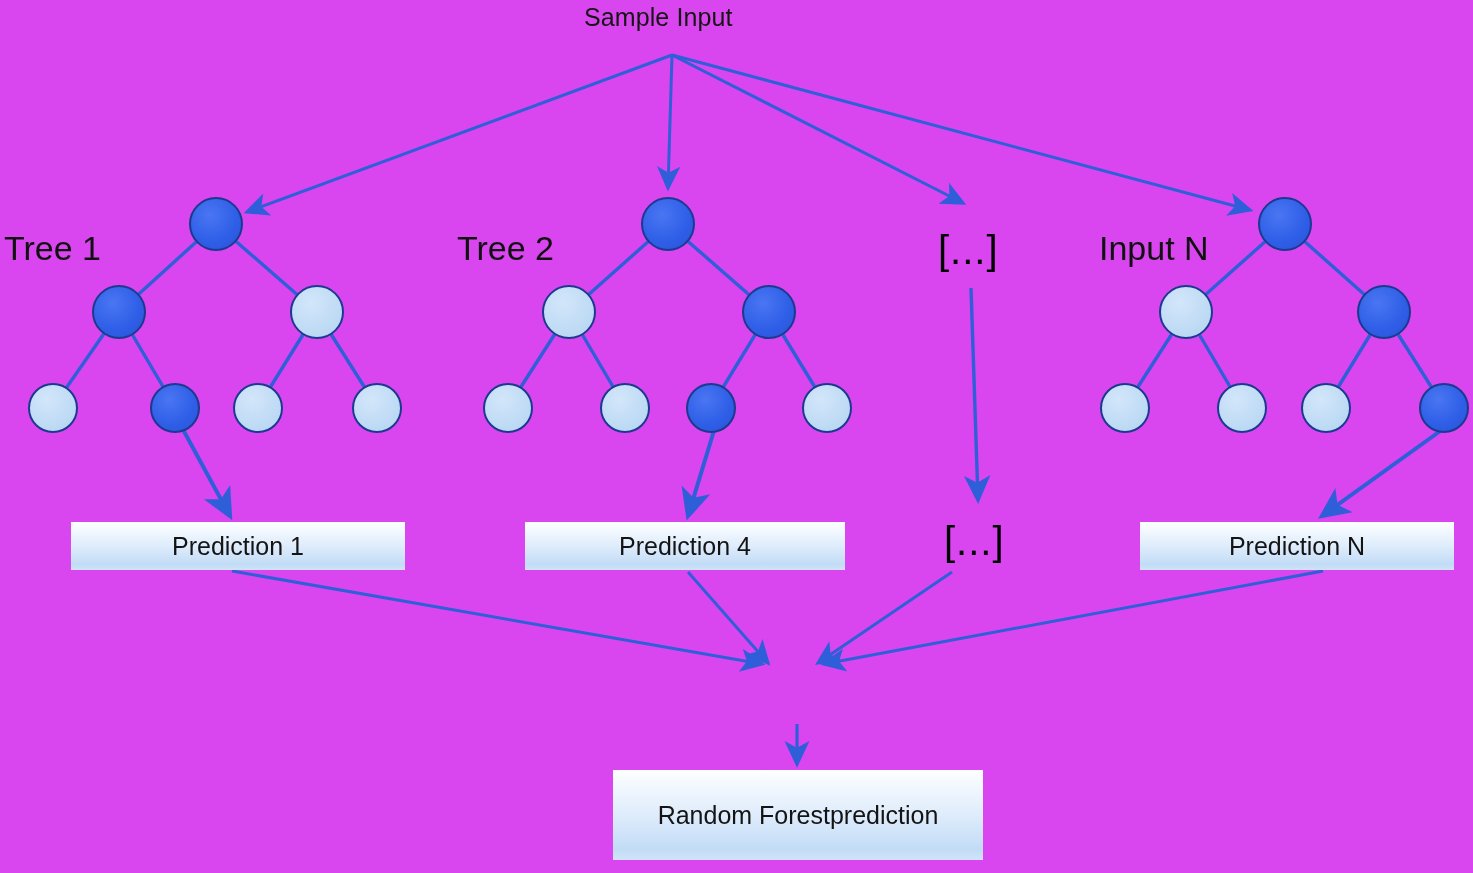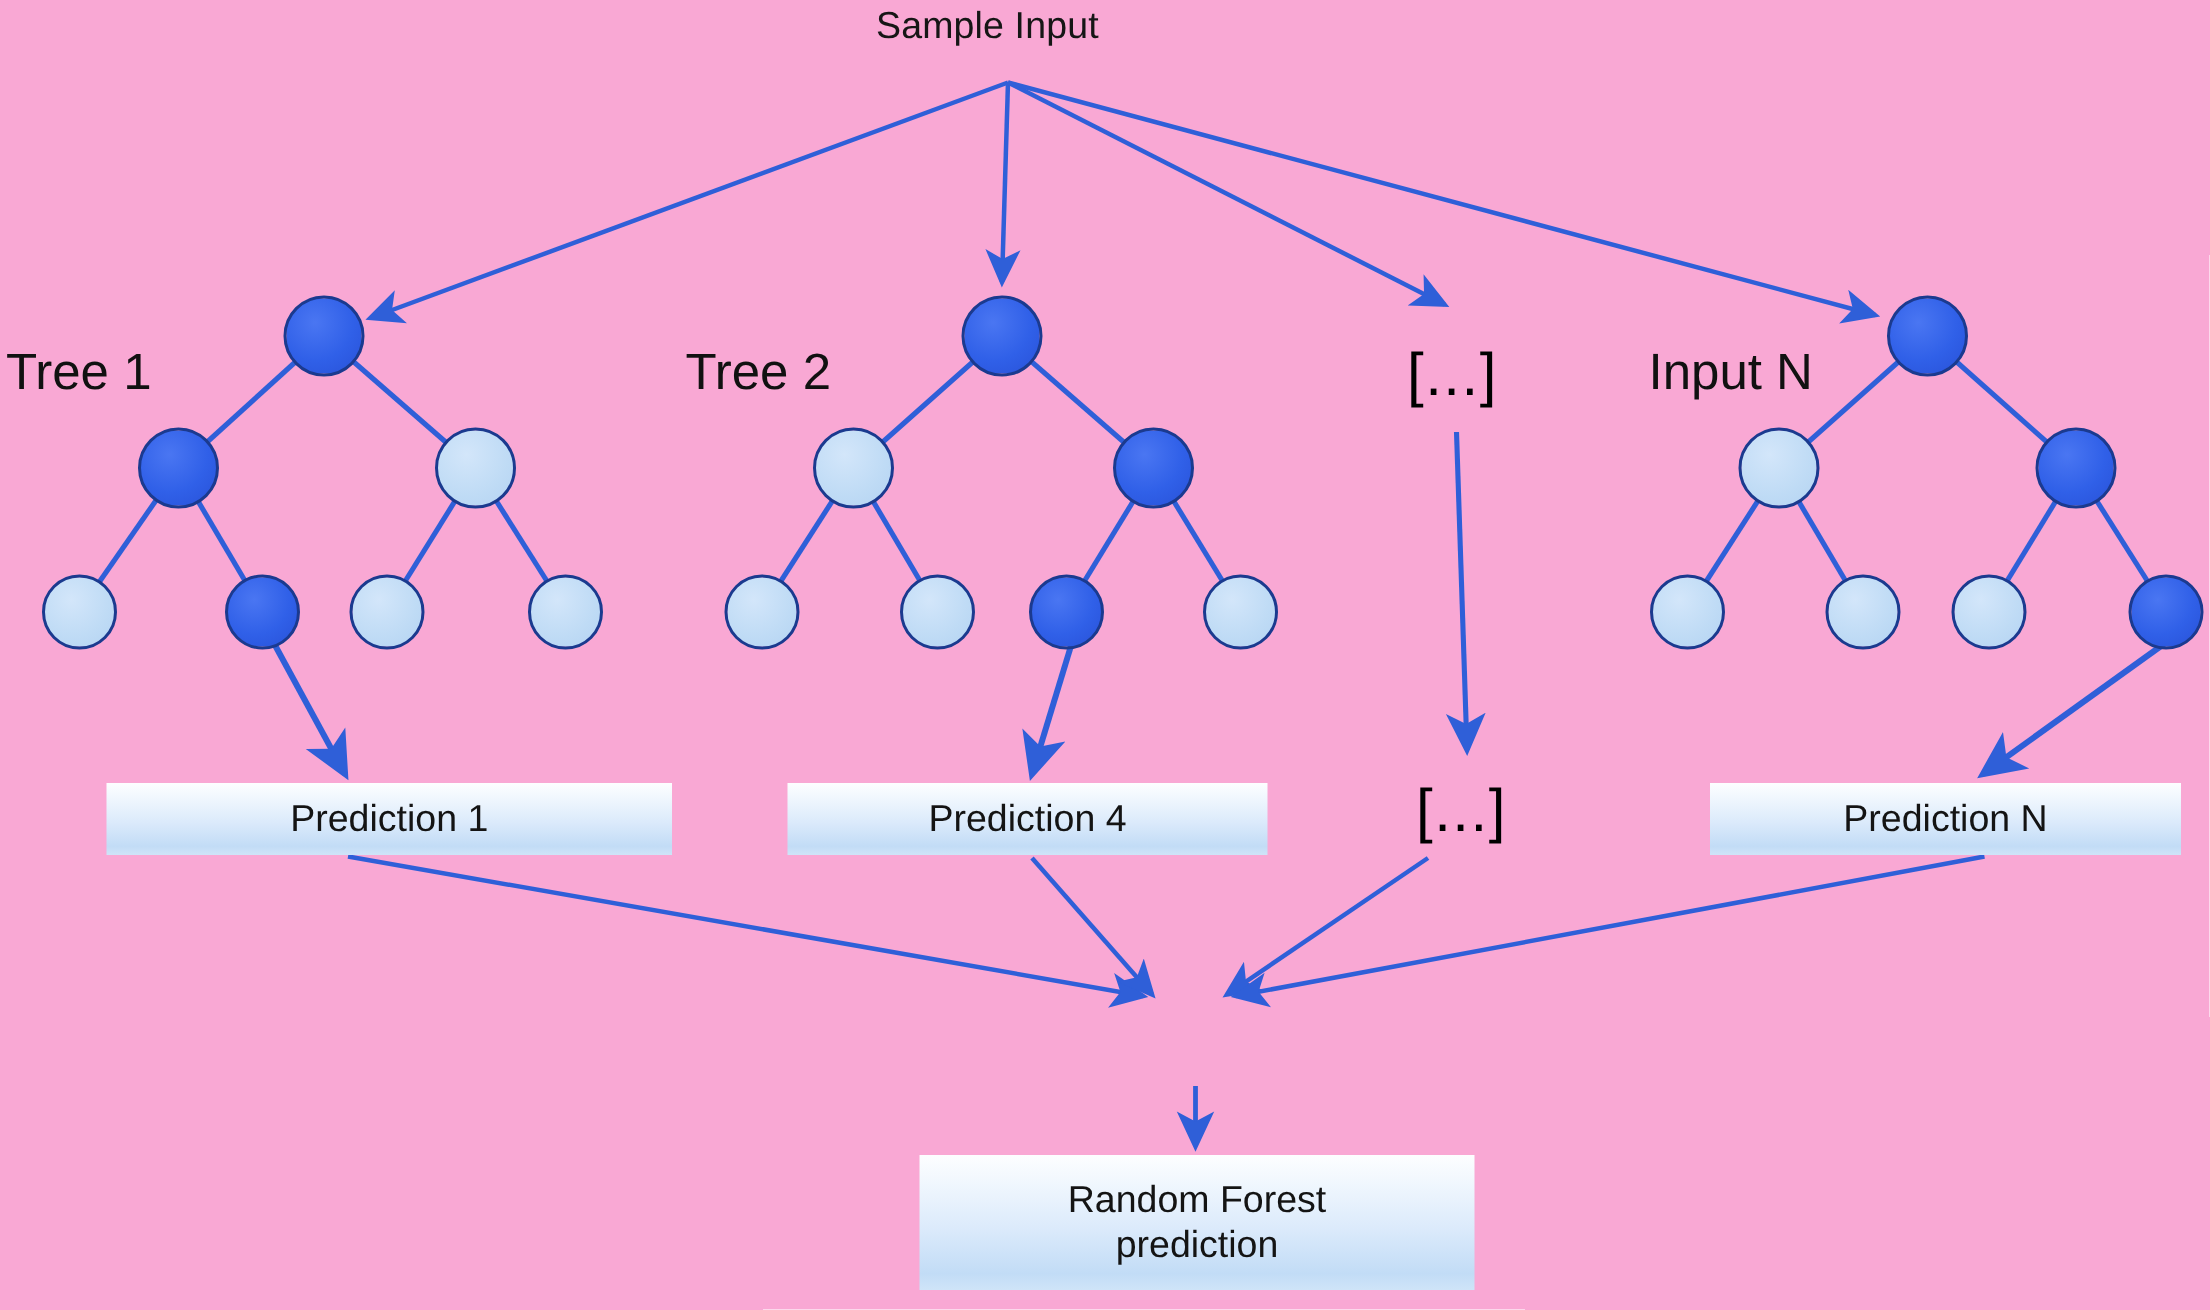--- a/index.html
+++ b/index.html
@@ -8,21 +8,21 @@
     background: #ffffff;
   }
   body {
     font-family: "Liberation Sans", sans-serif;
     -webkit-font-smoothing: antialiased;
   }
   #canvas {
     position: relative;
     width: 1473px;
     height: 873px;
-    background: #f9a8d4;
+    background: #d946ef;
     overflow: hidden;
   }
   #edges {
     position: absolute;
     left: 0;
     top: 0;
     width: 1473px;
     height: 873px;
     pointer-events: none;
   }
@@ -65,21 +65,20 @@
     background: linear-gradient(to bottom, #fdfeff 0%, #f2f8fe 18%, #dbeafb 55%, #c2dcf6 88%, #cfe4f8 100%);
     display: flex;
     align-items: center;
     justify-content: center;
     text-align: center;
     color: #141414;
     font-size: 25px;
     line-height: 1.22;
   }
   .box.two-line {
-    flex-direction: column;
     align-items: center;
   }
   .box span { display: block; }
 </style>
 </head>
 <body>
 
 <div id="canvas">
 
   <svg id="edges" viewBox="0 0 1473 873" xmlns="http://www.w3.org/2000/svg">
@@ -174,21 +173,21 @@
   <div class="node light" style="left:1159px; top:285px; width:54px; height:54px;"></div>
   <div class="node dark" style="left:1357px; top:285px; width:54px; height:54px;"></div>
   <div class="node light" style="left:1100px; top:383px; width:50px; height:50px;"></div>
   <div class="node light" style="left:1217px; top:383px; width:50px; height:50px;"></div>
   <div class="node light" style="left:1301px; top:383px; width:50px; height:50px;"></div>
   <div class="node dark" style="left:1419px; top:383px; width:50px; height:50px;"></div>
 
   <div class="ellipsis" style="left:938px; top:228px;">[...]</div>
   <div class="ellipsis" style="left:944px; top:519px;">[...]</div>
 
-  <div class="box" style="left:71px; top:522px; width:377px; height:48px;">Prediction 1</div>
+  <div class="box" style="left:71px; top:522px; width:334px; height:48px;">Prediction 1</div>
   <div class="box" style="left:525px; top:522px; width:320px; height:48px;">Prediction 4</div>
   <div class="box" style="left:1140px; top:522px; width:314px; height:48px;">Prediction N</div>
 
 
   <div class="box two-line" style="left:613px; top:770px; width:370px; height:90px;">
     <span>Random Forest</span>
     <span>prediction</span>
   </div>
 
 </div>

